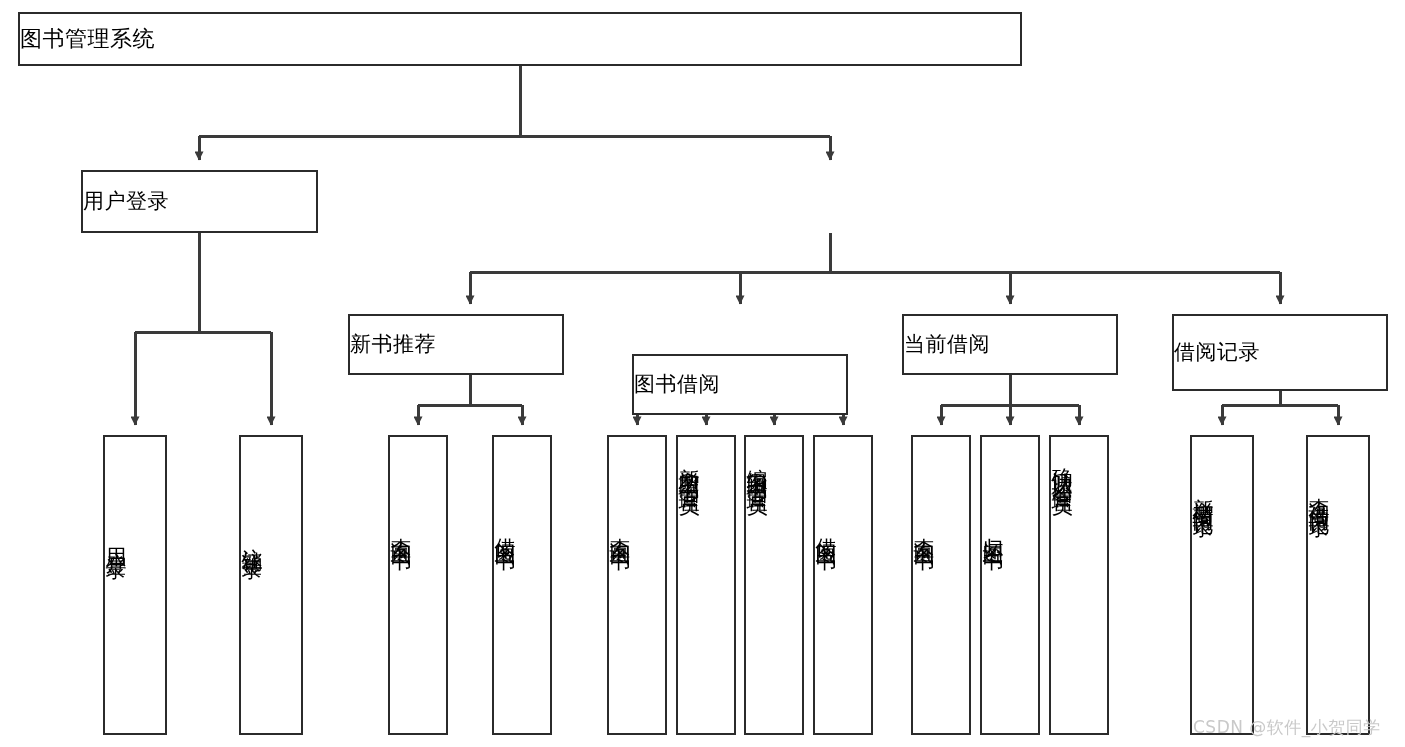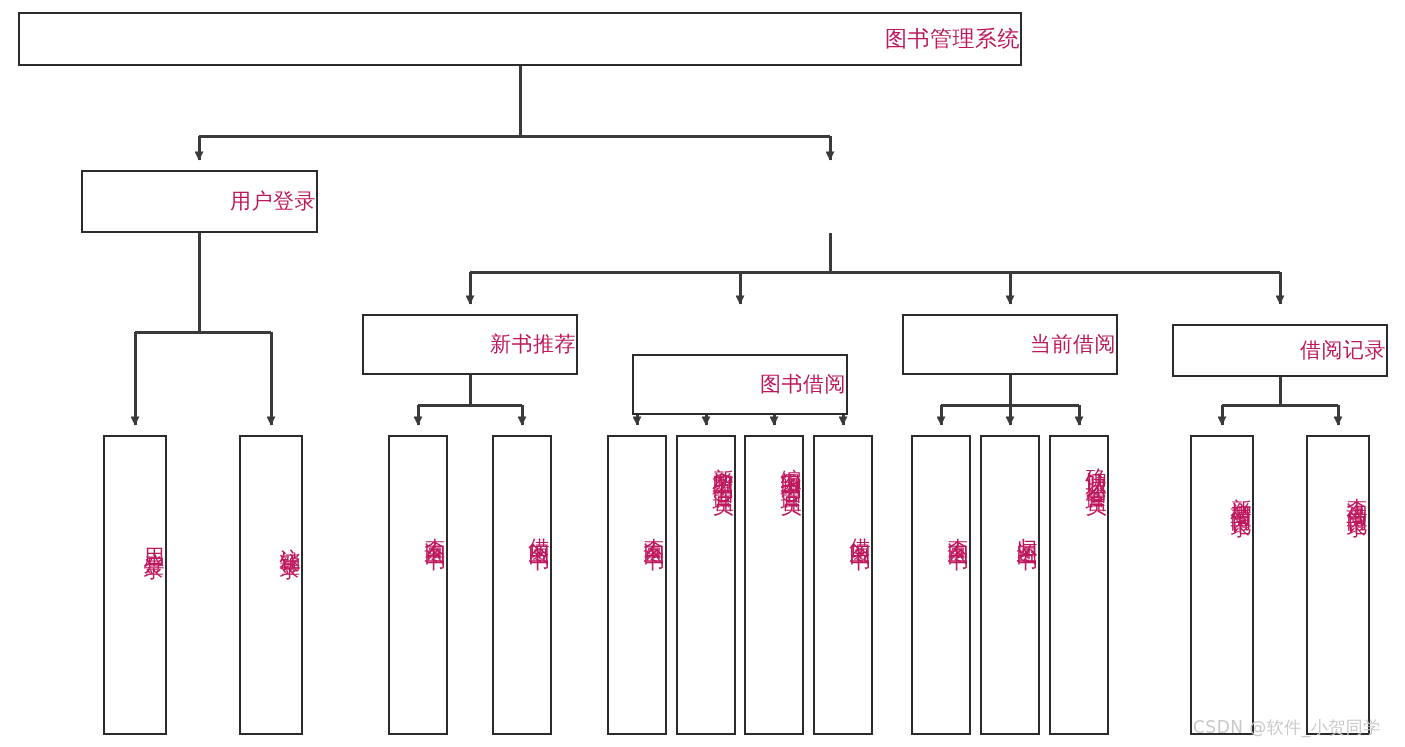--- a/index.html
+++ b/index.html
@@ -27,22 +27,22 @@
     height: 747px;
     pointer-events: none;
   }
   .node {
     position: absolute;
     box-sizing: border-box;
     background: #ffffff;
     border: 2px solid #2b2b2b;
     display: flex;
     align-items: center;
-    justify-content: flex-end;
-    color: #be185d;
+    justify-content: flex-start;
+    color: #000000;
   }
   .node .label {
     display: block;
     text-align: center;
     line-height: 1.18;
     letter-spacing: 0.5px;
   }
   .node.horizontal .label {
     writing-mode: horizontal-tb;
     font-size: 21px;
@@ -135,30 +135,30 @@
   </svg>
 
   <div class="node horizontal root" style="left:18px; top:12px; width:1004px; height:54px;">
     <span class="label">图书管理系统</span>
   </div>
 
   <div class="node horizontal" style="left:81px; top:170px; width:237px; height:63px;">
     <span class="label">用户登录</span>
   </div>
 
-  <div class="node horizontal" style="left:362px; top:314px; width:216px; height:61px;">
+  <div class="node horizontal" style="left:348px; top:314px; width:216px; height:61px;">
     <span class="label">新书推荐</span>
   </div>
   <div class="node horizontal" style="left:632px; top:314px; width:216px; height:61px;margin-top:40px;">
     <span class="label">图书借阅</span>
   </div>
-  <div class="node horizontal" style="left:902px; top:314px; width:216px; height:61px;padding-left:20px;">
+  <div class="node horizontal" style="left:902px; top:314px; width:216px; height:61px;">
     <span class="label">当前借阅</span>
   </div>
-  <div class="node horizontal" style="left:1172px; top:324px; width:216px; height:53px;">
+  <div class="node horizontal" style="left:1172px; top:314px; width:216px; height:77px;">
     <span class="label">借阅记录</span>
   </div>
 
   <div class="node vertical mid" style="left:103px; top:435px; width:64px; height:300px;">
     <span class="label">用户登录</span>
   </div>
   <div class="node vertical mid" style="left:239px; top:435px; width:64px; height:300px;">
     <span class="label">注销登录</span>
   </div>
 

